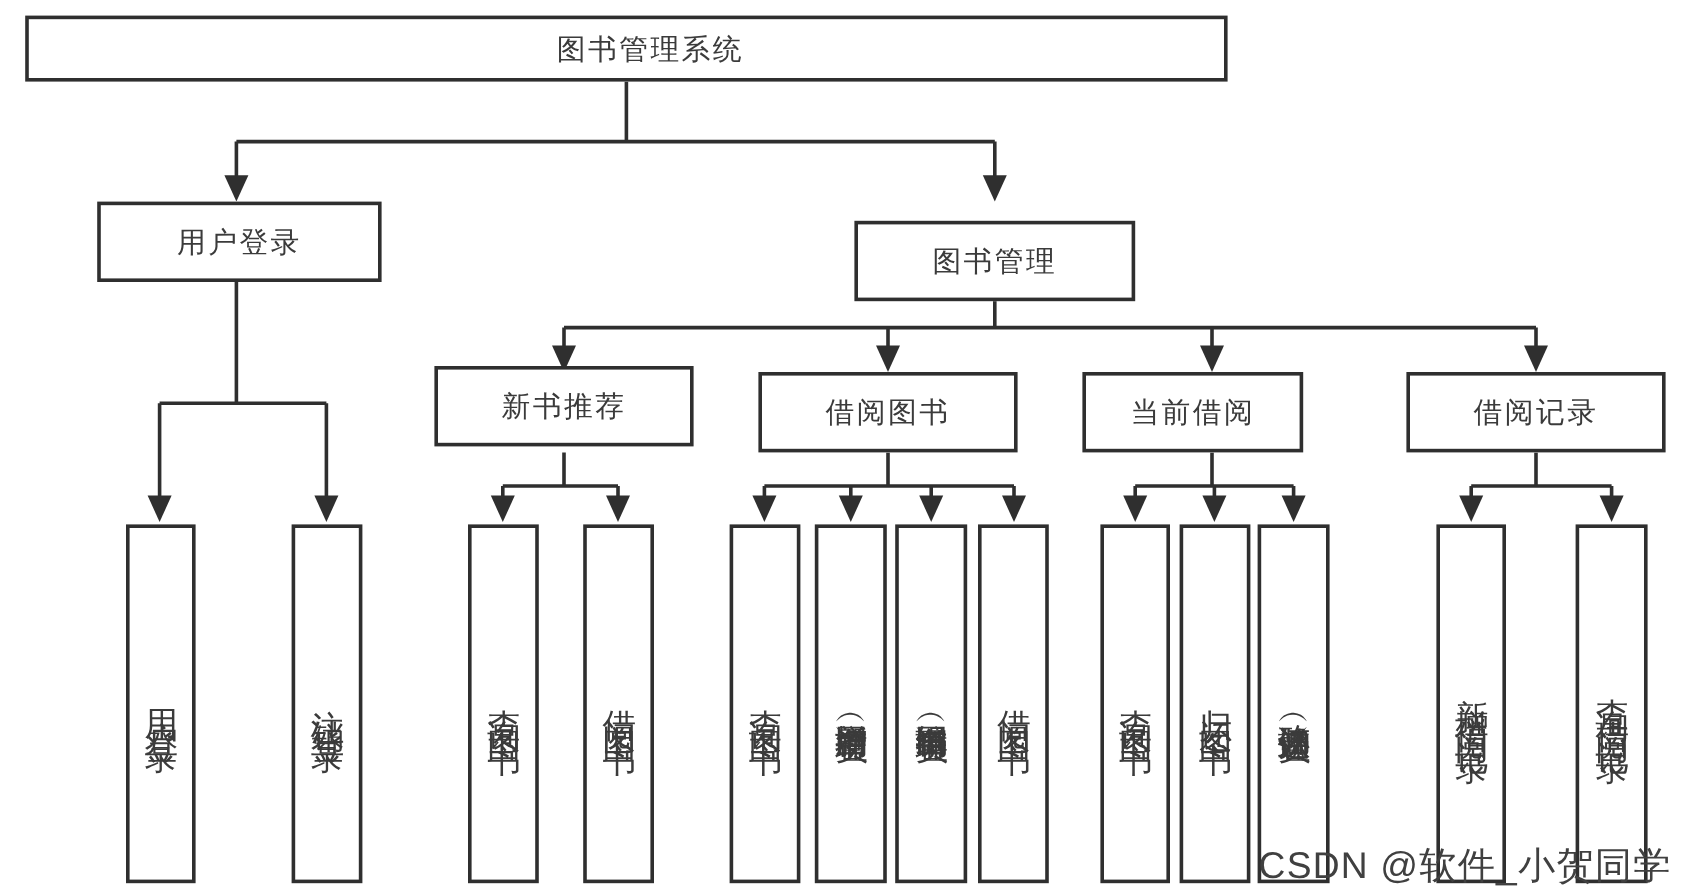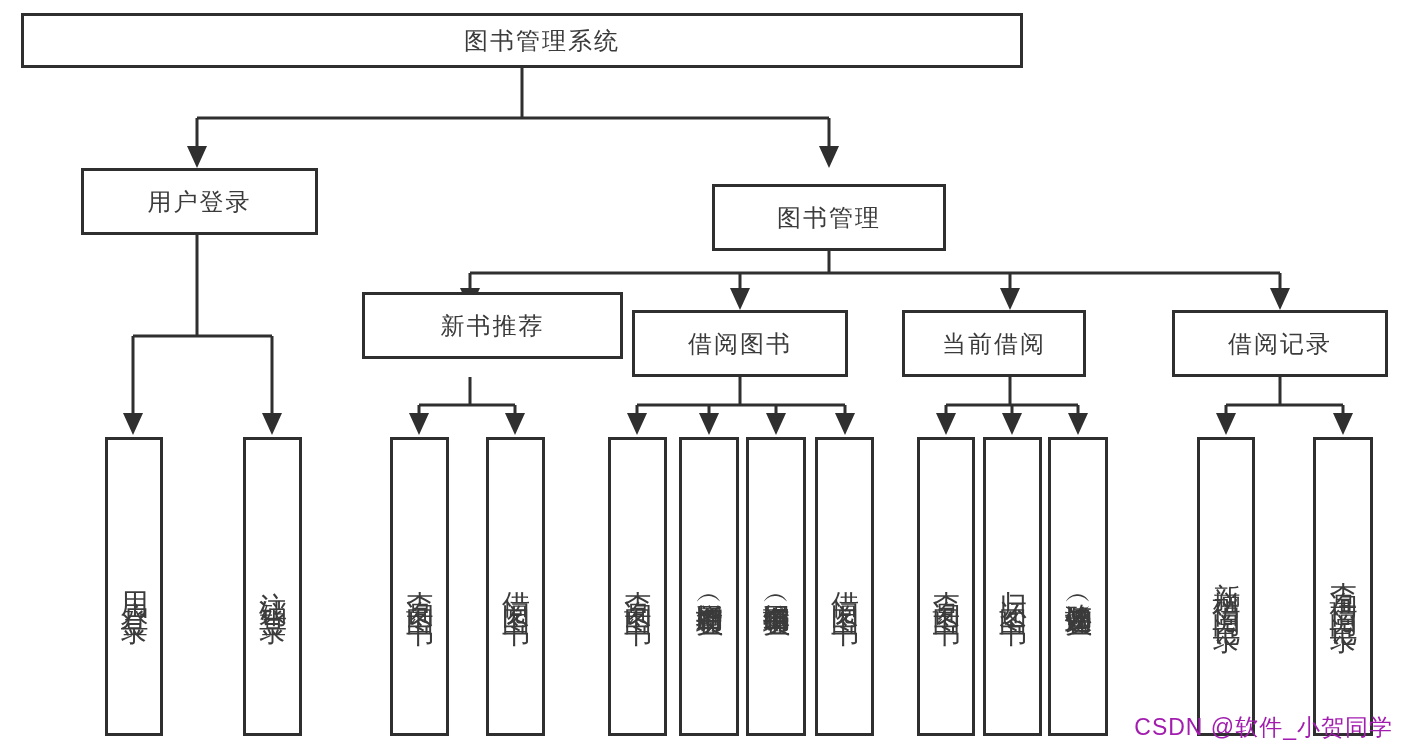--- a/index.html
+++ b/index.html
@@ -38,22 +38,22 @@
     text-orientation: mixed;
     font-size: 28px;
     letter-spacing: 9px;
     line-height: 1;
   }
   .vbox.long { letter-spacing: 1px; font-size: 27px; }
   #watermark {
     position: absolute;
     right: 12px;
     bottom: 4px;
-    font-size: 23px;
-    color: #a21caf;
+    font-size: 31px;
+    color: #404040;
     letter-spacing: 1px;
     z-index: 2;
     white-space: nowrap;
   }
 </style>
 </head>
 <body>
 
 <div id="stage">
 
@@ -88,21 +88,21 @@
       <polygon points="1216,413 1236,413 1226,435"></polygon>
       <polygon points="1333,413 1353,413 1343,435"></polygon>
     </g>
   </svg>
 
   <div class="node hbox" style="left:21px; top:13px; width:1002px; height:55px;padding-left:40px;">图书管理系统</div>
 
   <div class="node hbox" style="left:81px; top:168px; width:237px; height:67px;">用户登录</div>
   <div class="node hbox" style="left:712px; top:168px; width:234px; height:67px;margin-top:16px;">图书管理</div>
 
-  <div class="node hbox" style="left:362px; top:292px; width:261px; height:67px;">新书推荐</div>
+  <div class="node hbox" style="left:362px; top:305px; width:216px; height:67px;">新书推荐</div>
   <div class="node hbox" style="left:632px; top:310px; width:216px; height:67px;">借阅图书</div>
   <div class="node hbox" style="left:902px; top:310px; width:184px; height:67px;">当前借阅</div>
   <div class="node hbox" style="left:1172px; top:310px; width:216px; height:67px;">借阅记录</div>
 
   <div class="node vbox" style="left:105px; top:437px; width:58px; height:299px;">用户登录</div>
   <div class="node vbox" style="left:243px; top:437px; width:59px; height:299px;">注销登录</div>
 
   <div class="node vbox" style="left:390px; top:437px; width:59px; height:299px;">查询图书</div>
   <div class="node vbox" style="left:486px; top:437px; width:59px; height:299px;">借阅图书</div>
 

